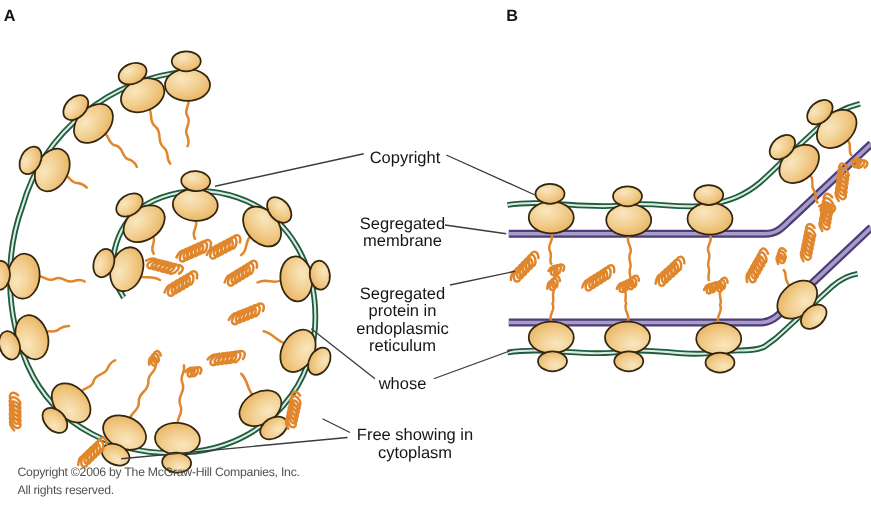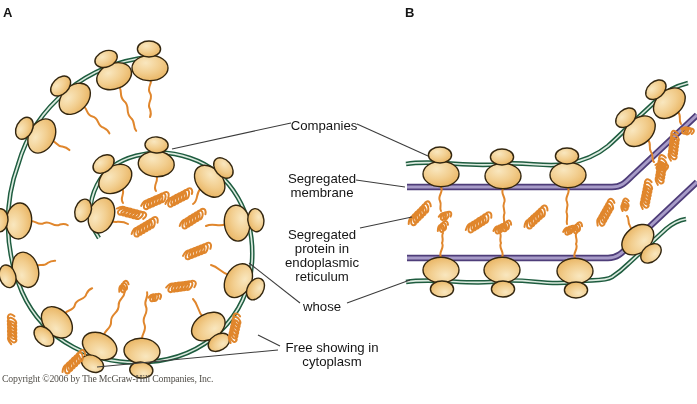--- a/index.html
+++ b/index.html
@@ -4,21 +4,21 @@
 <style>
   html,body{margin:0;padding:0}
   body{width:697px;height:404px;position:relative;background:#fff;overflow:hidden;
        font-family:"Liberation Sans",sans-serif;color:var(--text,#151515)}
   svg{position:absolute;left:0;top:0}
   .hdr{position:absolute;display:flex;gap:7px;font-size:12.6px;line-height:1.18;font-weight:400}
   .hdr .pl{font-weight:bold;font-size:13px}
   .hdr .cap{white-space:pre-line}
   .lbl{position:absolute;transform:translate(-50%,-50%);text-align:center;
        font-size:13.2px;line-height:1.06;white-space:pre-line}
-  .foot{position:absolute;left:2px;top:372px;font-family:Liberation Serif, serif;
+  .foot{position:absolute;left:14px;top:372px;font-family:Liberation Sans, sans-serif;
         font-size:9.8px;line-height:1.4;color:#54514b;letter-spacing:-0.2px}
   .ln{fill:none}
   .mrna1{stroke:var(--mrna-outer,#1E5C3F);stroke-width:4.6}
   .mrna2{stroke:var(--mrna-inner,#DCEBE0);stroke-width:1.7}
   .mem1{stroke:var(--membrane-outer,#4E3D79);stroke-width:6.4}
   .mem2{stroke:var(--membrane-inner,#A79BC8);stroke-width:2.9}
   .prot{stroke:var(--protein,#E0862C);stroke-width:2;fill:none;stroke-linecap:round;stroke-linejoin:round}
   .lead{stroke:var(--leader,#3c3c3c);stroke-width:1.05;fill:none}
   .rib{fill:url(#gr);stroke:var(--ribo-outline,#33260F);stroke-width:1.4}
 </style>
@@ -157,26 +157,27 @@
   </g>
 </svg>
 
 <div class="hdr" style="left:3px;top:5px;width:260px">
   <span class="pl">A</span>
 </div>
 <div class="hdr" style="left:405px;top:5px;width:280px">
   <span class="pl">B</span>
 </div>
 
-<div class="lbl" style="left:324px;top:126px">Companies</div>
+<div class="lbl" style="left:324px;top:126px">Copyright</div>
 <div class="lbl" style="left:322px;top:186px">Segregated
 membrane</div>
 <div class="lbl" style="left:322px;top:256px">Segregated
 protein in
 endoplasmic
 reticulum</div>
 <div class="lbl" style="left:322px;top:307px">whose</div>
 <div class="lbl" style="left:332px;top:355px">Free showing in
 cytoplasm</div>
 
 <div class="foot">
   <div>Copyright ©2006 by The McGraw-Hill Companies, Inc.</div>
+  <div>All rights reserved.</div>
 </div>
 
 </body></html>

